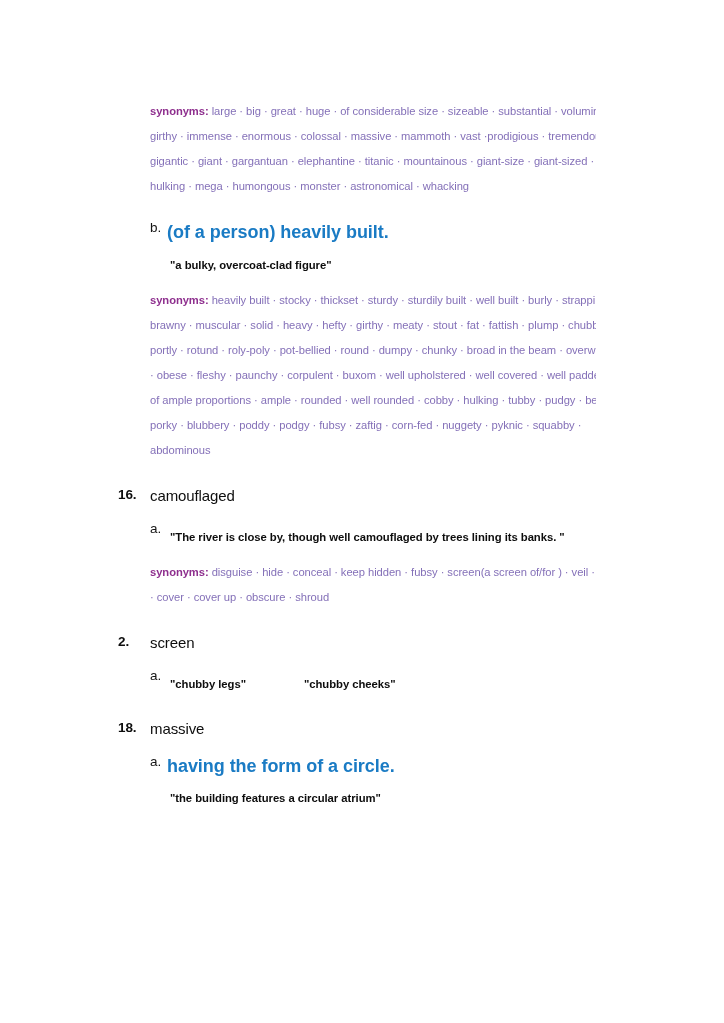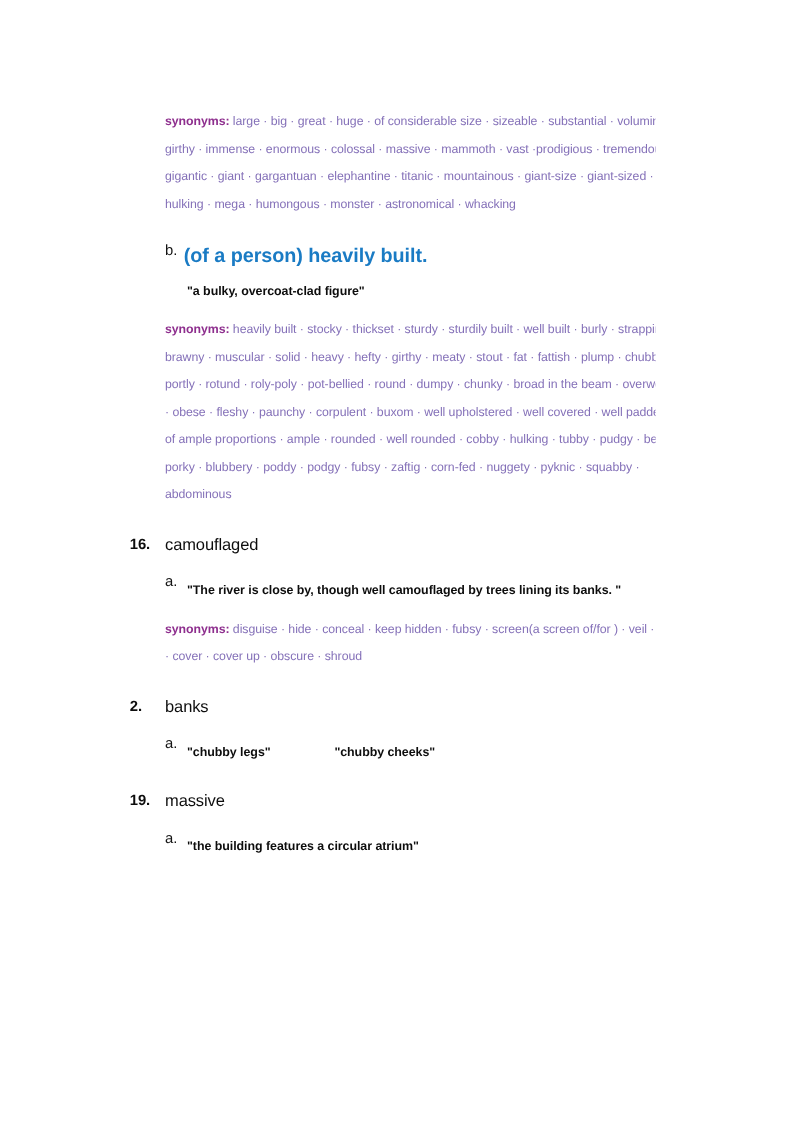--- a/index.html
+++ b/index.html
@@ -165,43 +165,44 @@
         <span class="syn-label">synonyms:</span>
         <span class="syn-list">disguise · hide · conceal · keep hidden · fubsy · screen(a screen of/for ) · veil · cloak · cover · cover up · obscure · shroud</span>
       </div>
     </div>
 
     <div class="gap-lg"></div>
 
     <div class="entry">
       <div class="entry-head">
         <span class="entry-num">2.</span>
-        <span class="entry-word">banks</span>
+        <span class="entry-word">screen</span>
       </div>
 
       <div class="sense">
         <span class="sense-marker">a.</span>
       </div>
 
       <div class="quote quote-pair">
         <span>"chubby legs"</span>
         <span>"chubby cheeks"</span>
       </div>
     </div>
 
     <div class="gap-lg"></div>
 
     <div class="entry">
       <div class="entry-head">
-        <span class="entry-num">19.</span>
+        <span class="entry-num">18.</span>
         <span class="entry-word">massive</span>
       </div>
 
       <div class="sense">
         <span class="sense-marker">a.</span>
+        <span class="sense-def">having the form of a circle.</span>
       </div>
 
       <div class="quote">"the building features a circular atrium"</div>
 
     </div>
 
   </div>
 </div>
 
 </body></html>

